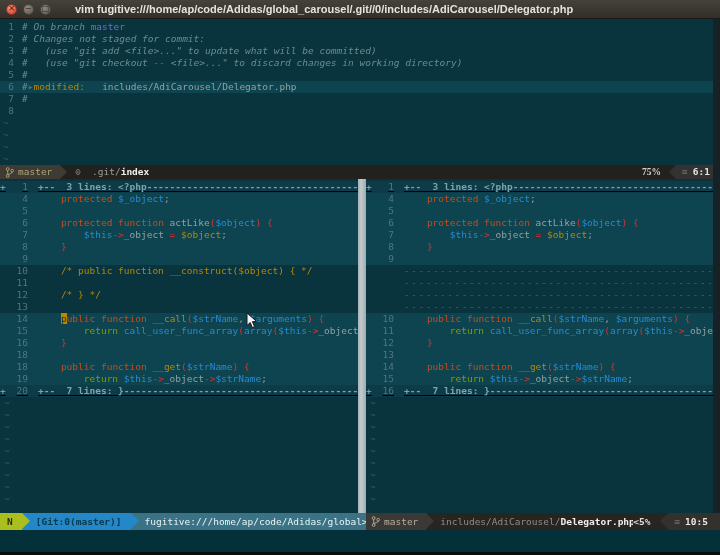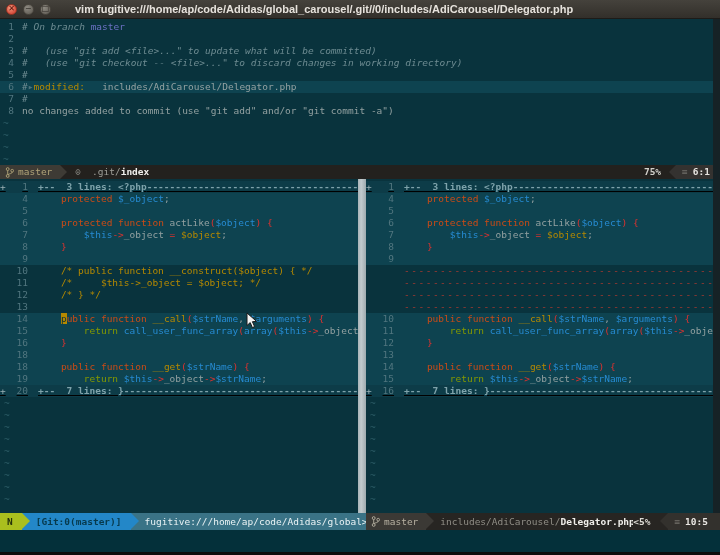--- a/index.html
+++ b/index.html
@@ -43,21 +43,21 @@
   .sl-top { position:absolute; left:0; top:165px; width:720px; height:14px; background:#23211e;
     display:flex; align-items:center; font:9.5px/14px "DejaVu Sans Mono", monospace; color:#8a8880; overflow:hidden; }
   .seg-branch-top { background:#3e3b35; color:#b0a478; height:14px; display:flex; align-items:center;
     padding:0 8px 0 5px; gap:4px; flex:none; }
   .tri-branch-top { width:0; height:0; border-top:7px solid transparent; border-bottom:7px solid transparent;
     border-left:7px solid #3e3b35; flex:none; }
   .buff-icon { margin-left:8px; color:#8a8a84; }
   .sl-top .pathdim { color:#9e9e98; margin-left:11px; }
   .sl-top b { color:#f0efec; }
   .sl-top .flag { color:#716f68; margin-left:6px;margin-top:28px; }
-  .sl-top .pct { margin-left:auto; color:#d2d0cb; font-weight:bold; }
+  .sl-top .pct { margin-left:auto; color:#d2d0cb; font-weight:bold;font-family:Liberation Serif, serif; }
   .tri-pos-top { width:0; height:0; border-top:7px solid transparent; border-bottom:7px solid transparent;
     border-right:7px solid #343230; margin-left:8px; flex:none; }
   .seg-pos-top { background:#343230; height:14px; display:flex; align-items:center; gap:5px; padding:0 10px 0 6px; flex:none; }
   .seg-pos-top .licon { color:#716f6a; }
   .seg-pos-top .pos { color:#e6e4e0; font-weight:bold; }
 
   
   .diffarea { position:absolute; left:0; top:179px; width:720px; height:334px; }
   .pane { position:absolute; top:0; height:334px; padding-top:2px; overflow:hidden; background:#09333d; }
   .pane.left  { left:0;   width:358px; }
@@ -121,27 +121,27 @@
 
   <div class="titlebar">
     <div class="tbtn close">✕</div>
     <div class="tbtn minmax">─</div>
     <div class="tbtn minmax">□</div>
     <div class="wtitle">vim fugitive:///home/ap/code/Adidas/global_carousel/.git//0/includes/AdiCarousel/Delegator.php</div>
   </div>
 
   <div class="topwin vimtext" id="status-buffer">
       <div class="srow"><span class="lnum">1</span><span class="t-c"># On branch </span><span class="t-br">master</span></div>
-      <div class="srow"><span class="lnum">2</span></div>
+      <div class="srow"><span class="lnum">2</span><span class="t-c"># Changes not staged for commit:</span></div>
       <div class="srow"><span class="lnum">3</span><span class="t-c">#   (use "git add &lt;file&gt;..." to update what will be committed)</span></div>
       <div class="srow"><span class="lnum">4</span><span class="t-c">#   (use "git checkout -- &lt;file&gt;..." to discard changes in working directory)</span></div>
       <div class="srow"><span class="lnum">5</span><span class="t-c">#</span></div>
       <div class="srow cursorline"><span class="lnum">6</span><span class="t-c">#</span><span class="t-d">▸</span><span class="t-y">modified:</span><span class="t-b">   </span><span class="t-b">includes/AdiCarousel/Delegator.php</span></div>
       <div class="srow"><span class="lnum">7</span><span class="t-c">#</span></div>
-      <div class="srow"><span class="lnum">8</span><span class="t-b">no changes added to commit (use "git add" and/or "git commit -a")</span></div>
+      <div class="srow"><span class="lnum">8</span></div>
       <div class="srow tilde">~</div>
       <div class="srow tilde">~</div>
       <div class="srow tilde">~</div>
       <div class="srow tilde">~</div>
     </div>
 
   <div class="sl-top">
     <div class="seg-branch-top">
       <svg class="branch-svg" viewBox="0 0 10 12">
         <circle cx="3" cy="2.2" r="1.6" fill="none" stroke="#b0a478" stroke-width="1"></circle>
@@ -167,21 +167,21 @@
   <div class="diffarea">
     <div class="pane left vimtext" id="pane-left">
         <div class="crow fold"><span class="fc">+</span><span class="lnum">1</span><span class="ft">+--  3 lines: &lt;?php</span><span class="fd">----------------------------------------------------------------------------------------------------------------------------------------------------------------</span></div>
         <div class="crow lite"><span class="fc"></span><span class="lnum">4</span><span class="codespan"><span class="t-b">    </span><span class="t-k">protected</span><span class="t-b"> </span><span class="t-v">$_object</span><span class="t-b">;</span></span></div>
         <div class="crow lite"><span class="fc"></span><span class="lnum">5</span><span class="codespan"></span></div>
         <div class="crow lite"><span class="fc"></span><span class="lnum">6</span><span class="codespan"><span class="t-b">    </span><span class="t-k">protected</span><span class="t-b"> </span><span class="t-k">function</span><span class="t-b"> </span><span class="t-b">actLike</span><span class="t-o">(</span><span class="t-v">$object</span><span class="t-o">)</span><span class="t-b"> </span><span class="t-o">{</span></span></div>
         <div class="crow lite"><span class="fc"></span><span class="lnum">7</span><span class="codespan"><span class="t-b">        </span><span class="t-v">$this</span><span class="t-o">-&gt;</span><span class="t-b">_object</span><span class="t-b"> </span><span class="t-o">=</span><span class="t-b"> </span><span class="t-y">$object</span><span class="t-b">;</span></span></div>
         <div class="crow lite"><span class="fc"></span><span class="lnum">8</span><span class="codespan"><span class="t-b">    </span><span class="t-o">}</span></span></div>
         <div class="crow lite"><span class="fc"></span><span class="lnum">9</span><span class="codespan"></span></div>
         <div class="crow"><span class="fc"></span><span class="lnum">10</span><span class="codespan"><span class="t-b">    </span><span class="t-y">/* public function __construct($object) { */</span></span></div>
-        <div class="crow"><span class="fc"></span><span class="lnum">11</span><span class="codespan"><span class="t-b">    </span><span class="t-y">/*     $this-&gt;_object = $object; */</span></span></div>
+        <div class="crow"><span class="fc"></span><span class="lnum">11</span></div>
         <div class="crow"><span class="fc"></span><span class="lnum">12</span><span class="codespan"><span class="t-b">    </span><span class="t-y">/* } */</span></span></div>
         <div class="crow"><span class="fc"></span><span class="lnum">13</span><span class="codespan"></span></div>
         <div class="crow lite"><span class="fc"></span><span class="lnum">14</span><span class="codespan"><span class="t-b">    </span><span class="t-cur">p</span><span class="t-k">ublic</span><span class="t-b"> </span><span class="t-k">function</span><span class="t-b"> </span><span class="t-y">__call</span><span class="t-o">(</span><span class="t-v">$strName</span><span class="t-b">, </span><span class="t-v">$arguments</span><span class="t-o">)</span><span class="t-b"> </span><span class="t-o">{</span></span></div>
         <div class="crow lite"><span class="fc"></span><span class="lnum">15</span><span class="codespan"><span class="t-b">        </span><span class="t-g">return</span><span class="t-b"> </span><span class="t-v">call_user_func_array</span><span class="t-o">(</span><span class="t-v">array</span><span class="t-o">(</span><span class="t-v">$this</span><span class="t-o">-&gt;</span><span class="t-b">_object</span></span></div>
         <div class="crow lite"><span class="fc"></span><span class="lnum">16</span><span class="codespan"><span class="t-b">    </span><span class="t-o">}</span></span></div>
         <div class="crow lite"><span class="fc"></span><span class="lnum">18</span><span class="codespan"></span></div>
         <div class="crow lite"><span class="fc"></span><span class="lnum">18</span><span class="codespan"><span class="t-b">    </span><span class="t-k">public</span><span class="t-b"> </span><span class="t-k">function</span><span class="t-b"> </span><span class="t-y">__get</span><span class="t-o">(</span><span class="t-v">$strName</span><span class="t-o">)</span><span class="t-b"> </span><span class="t-o">{</span></span></div>
         <div class="crow lite"><span class="fc"></span><span class="lnum">19</span><span class="codespan"><span class="t-b">        </span><span class="t-g">return</span><span class="t-b"> </span><span class="t-v">$this</span><span class="t-o">-&gt;</span><span class="t-b">_object</span><span class="t-o">-&gt;</span><span class="t-v">$strName</span><span class="t-b">;</span></span></div>
         <div class="crow fold"><span class="fc">+</span><span class="lnum">20</span><span class="ft">+--  7 lines: }</span><span class="fd">----------------------------------------------------------------------------------------------------------------------------------------------------------------</span></div>
         <div class="crow tilde">~</div>

